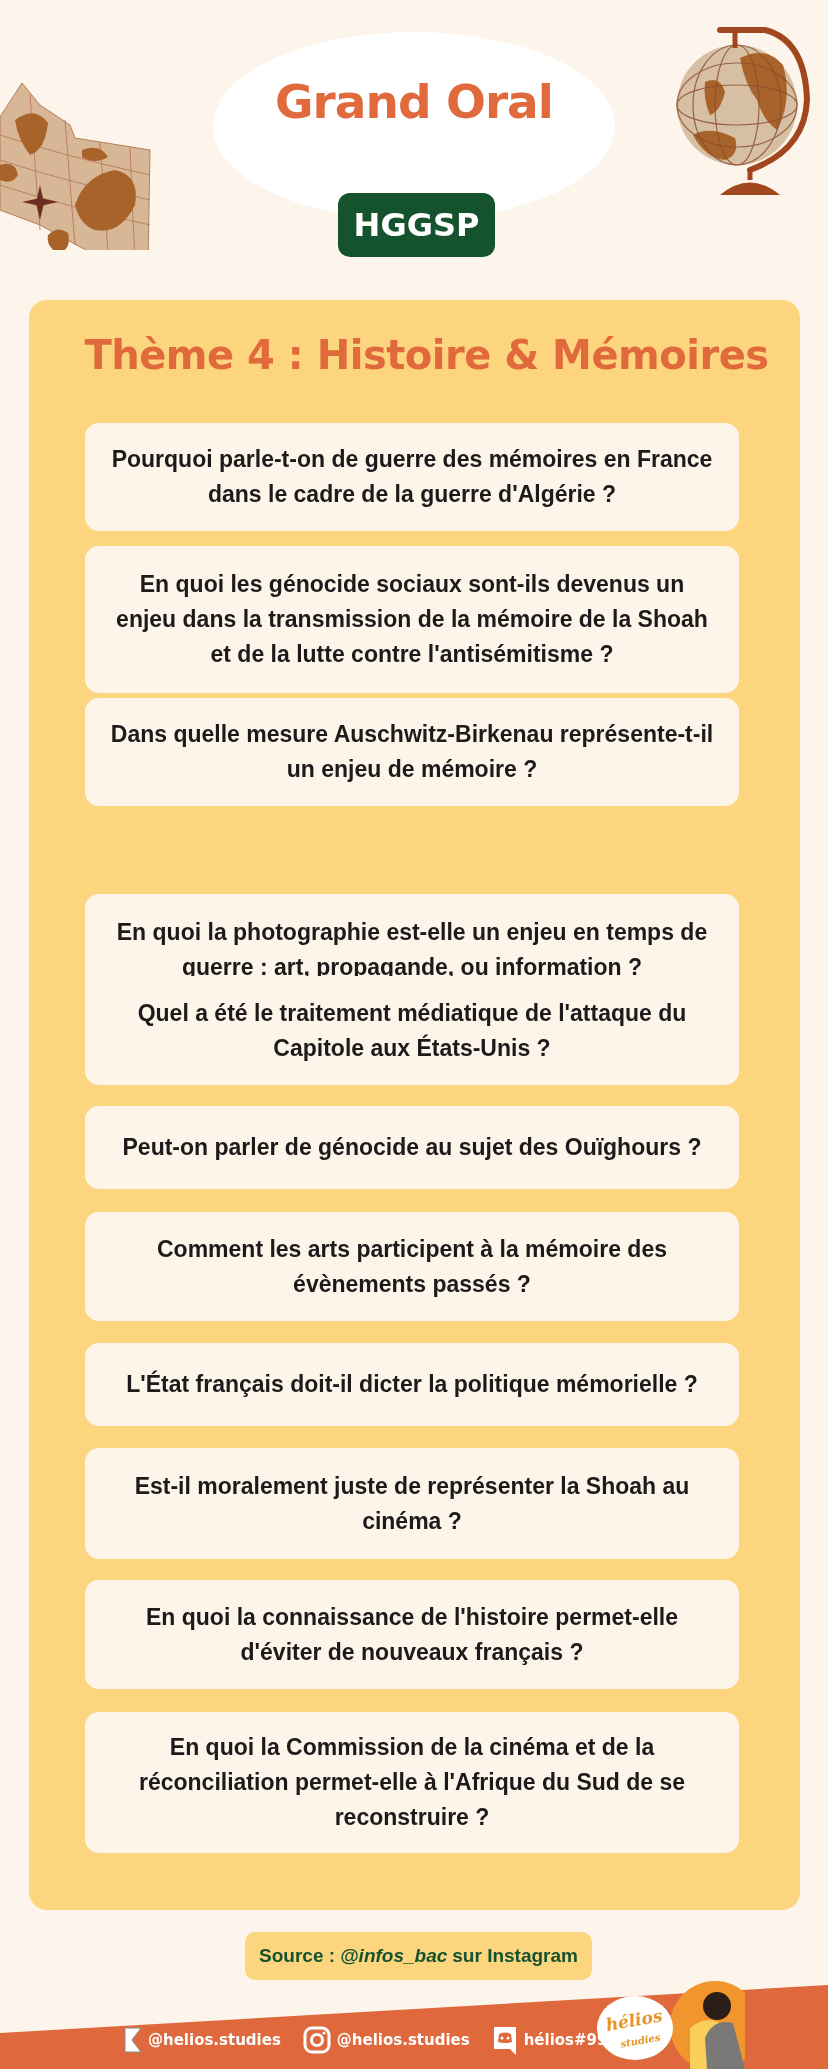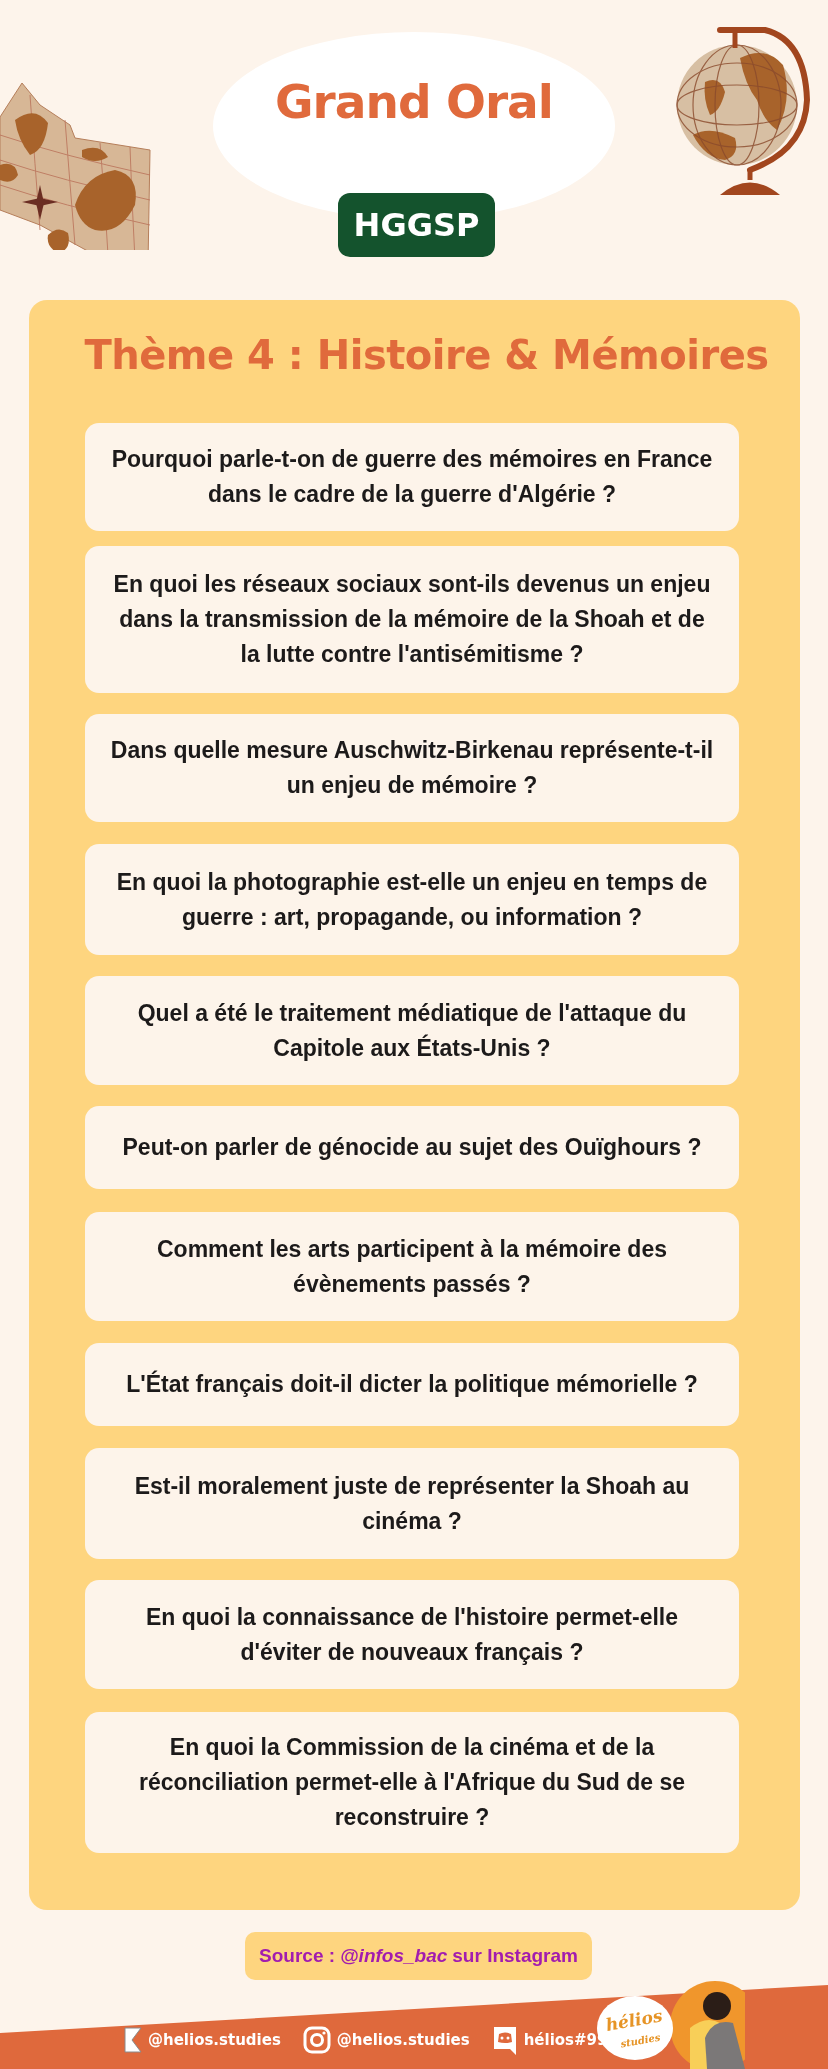--- a/index.html
+++ b/index.html
@@ -63,21 +63,21 @@
     display: flex; align-items: center; justify-content: center;
     padding: 0 22px; text-align: center;
     font-family: "Liberation Sans", sans-serif; font-weight: bold;
     font-size: 23px; line-height: 35px; color: #1c1a1a;
   }
   
   .source-box {
     position: absolute; left: 245px; top: 1932px; width: 347px; height: 48px;
     background: #fed57f; border-radius: 10px;
     display: flex; align-items: center; justify-content: center;
-    font-family: "Liberation Sans", sans-serif; font-weight: bold; font-size: 19px; color: #a21caf;
+    font-family: "Liberation Sans", sans-serif; font-weight: bold; font-size: 19px; color: #14532d;
     gap: 5px;
   }
   .source-box em { font-style: italic; }
   
   .footer-band { position: absolute; left: 0; top: 1985px; width: 828px; height: 84px; }
   .footer-links {
     position: absolute; left: 124px; top: 2025px; display: flex; align-items: center; gap: 22px;
     font-family: "DejaVu Sans", sans-serif; font-weight: bold; font-size: 15px; color: #ffffff;
   }
   .flink { display: flex; align-items: center; gap: 6px; }
@@ -134,26 +134,26 @@
 
 <div class="subject-badge">HGGSP</div>
 
 <div class="theme-panel"></div>
 <div class="theme-title">Thème 4 : Histoire &amp; Mémoires</div>
 
 <div class="card" style="top:423px;height:108px;">
     <span>Pourquoi parle-t-on de guerre des mémoires en France dans le cadre de la guerre d'Algérie ?</span>
   </div>
 <div class="card" style="top:546px;height:147px;">
-    <span>En quoi les réseaux sociaux sont-ils devenus un enjeu dans la transmission de la mémoire de la Shoah et de la lutte contre l'antisémitisme ?</span>
-  </div>
-<div class="card" style="top:714px;height:108px;">
+    <span>En quoi les génocide sociaux sont-ils devenus un enjeu dans la transmission de la mémoire de la Shoah et de la lutte contre l'antisémitisme ?</span>
+  </div>
+<div class="card" style="top:698px;height:108px;">
     <span>Dans quelle mesure Auschwitz-Birkenau représente-t-il un enjeu de mémoire ?</span>
   </div>
-<div class="card" style="top:844px;height:111px;">
+<div class="card" style="top:894px;height:111px;">
     <span>En quoi la photographie est-elle un enjeu en temps de guerre : art, propagande, ou information ?</span>
   </div>
 <div class="card" style="top:976px;height:109px;">
     <span>Quel a été le traitement médiatique de l'attaque du Capitole aux États-Unis ?</span>
   </div>
 <div class="card" style="top:1106px;height:83px;">
     <span>Peut-on parler de génocide au sujet des Ouïghours ?</span>
   </div>
 <div class="card" style="top:1212px;height:109px;">
     <span>Comment les arts participent à la mémoire des évènements passés ?</span>

